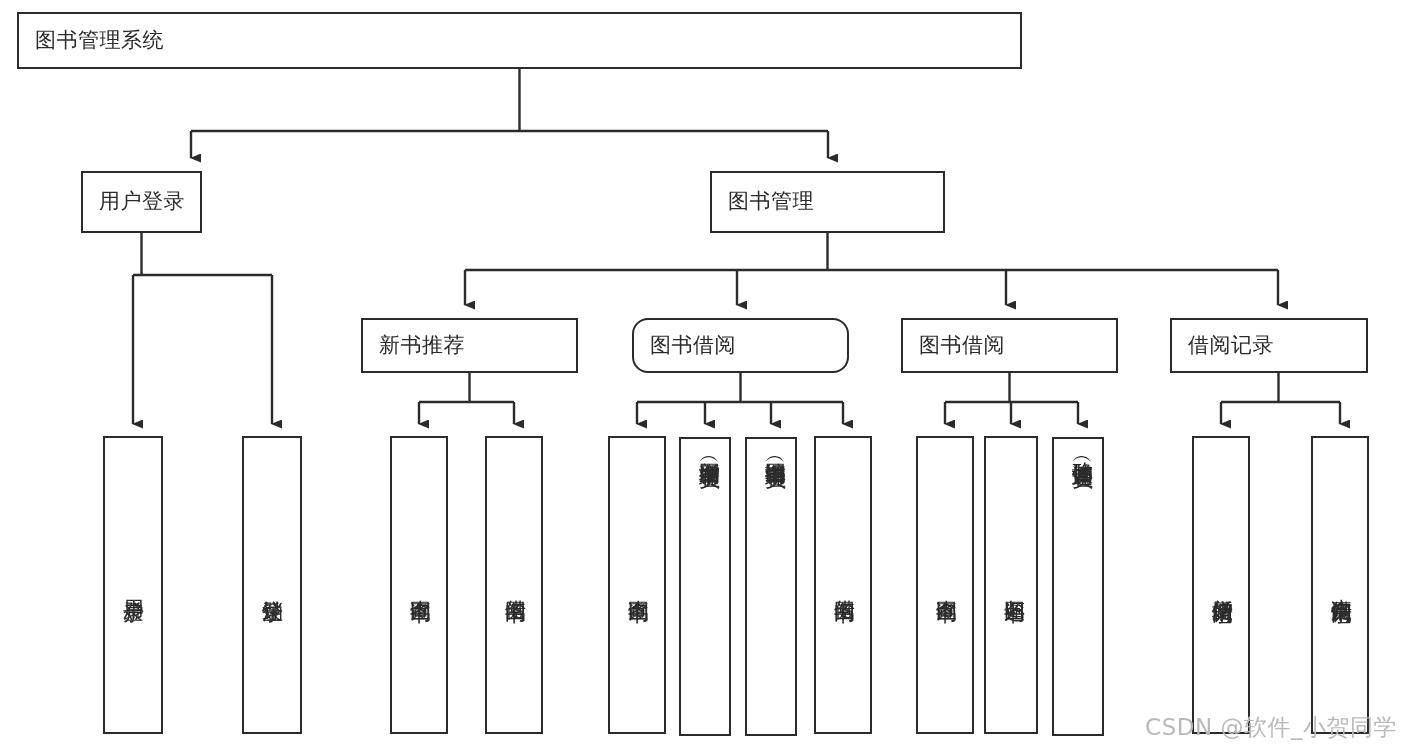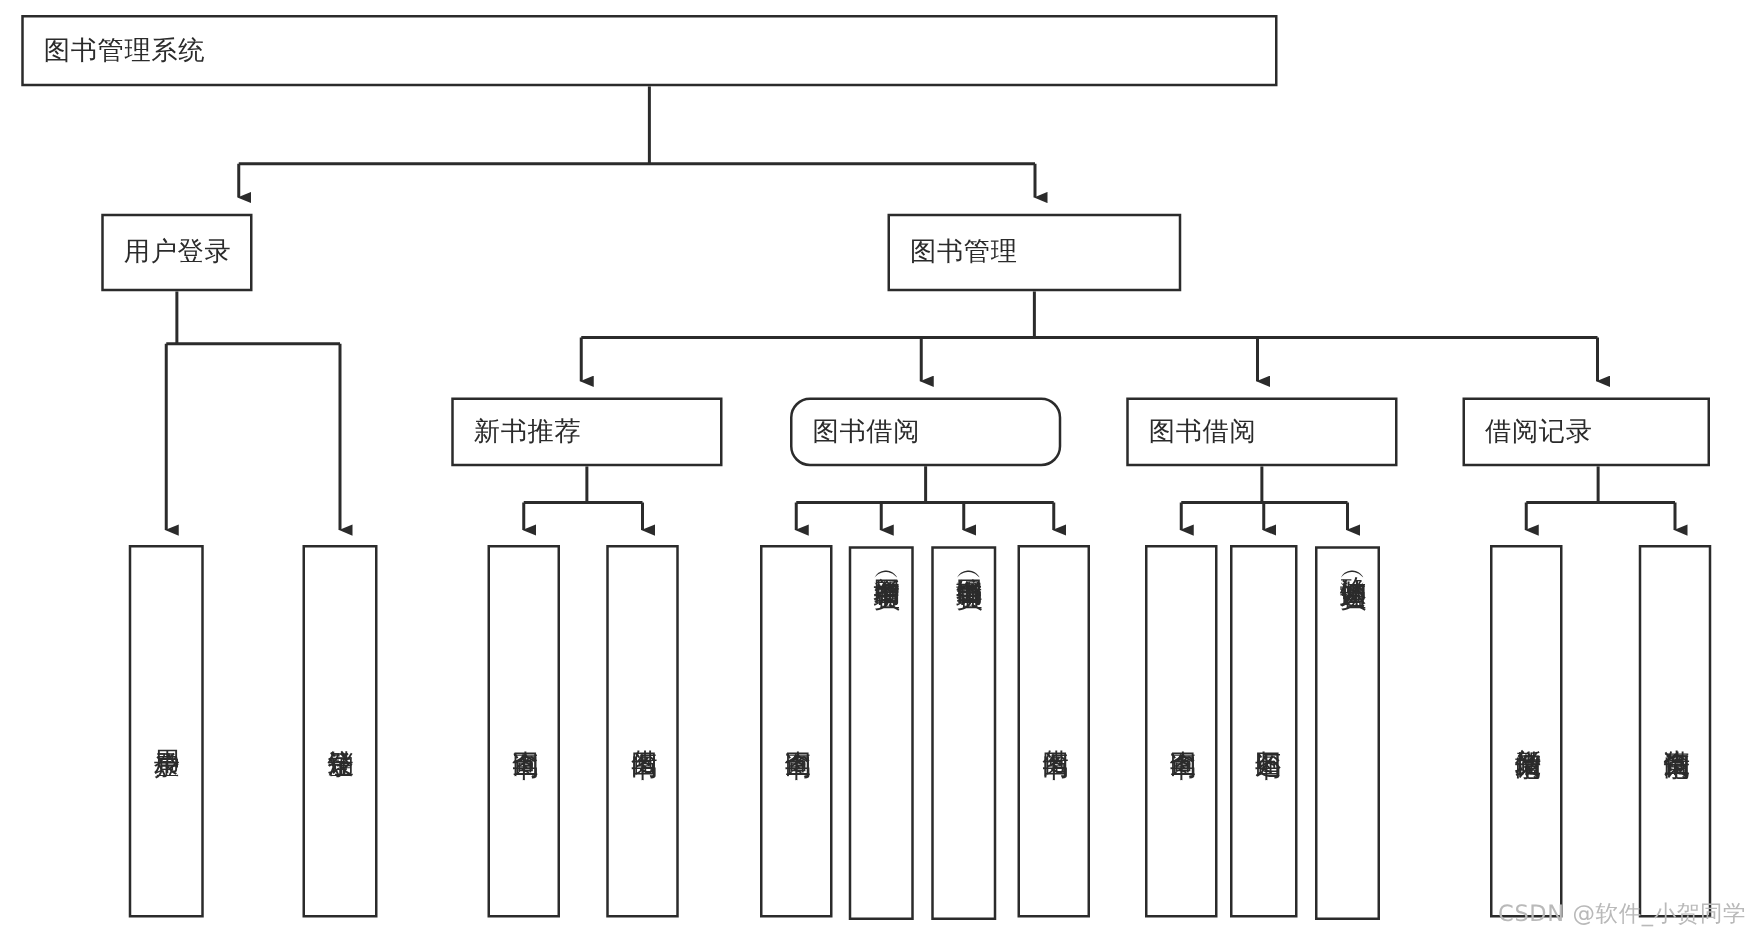--- a/index.html
+++ b/index.html
@@ -56,21 +56,21 @@
     display: block;
   }
   .node-v.vcenter {
     align-items: center;
     padding-top: 0;
   }
   .watermark {
     position: absolute;
     right: 8px;
     bottom: 4px;
-    font-size: 18px;
+    font-size: 23px;
     color: #b9b9b9;
     letter-spacing: 0.5px;
     white-space: nowrap;
     pointer-events: none;
     margin-left: 32px;
   }
 </style>
 </head>
 <body>
 

